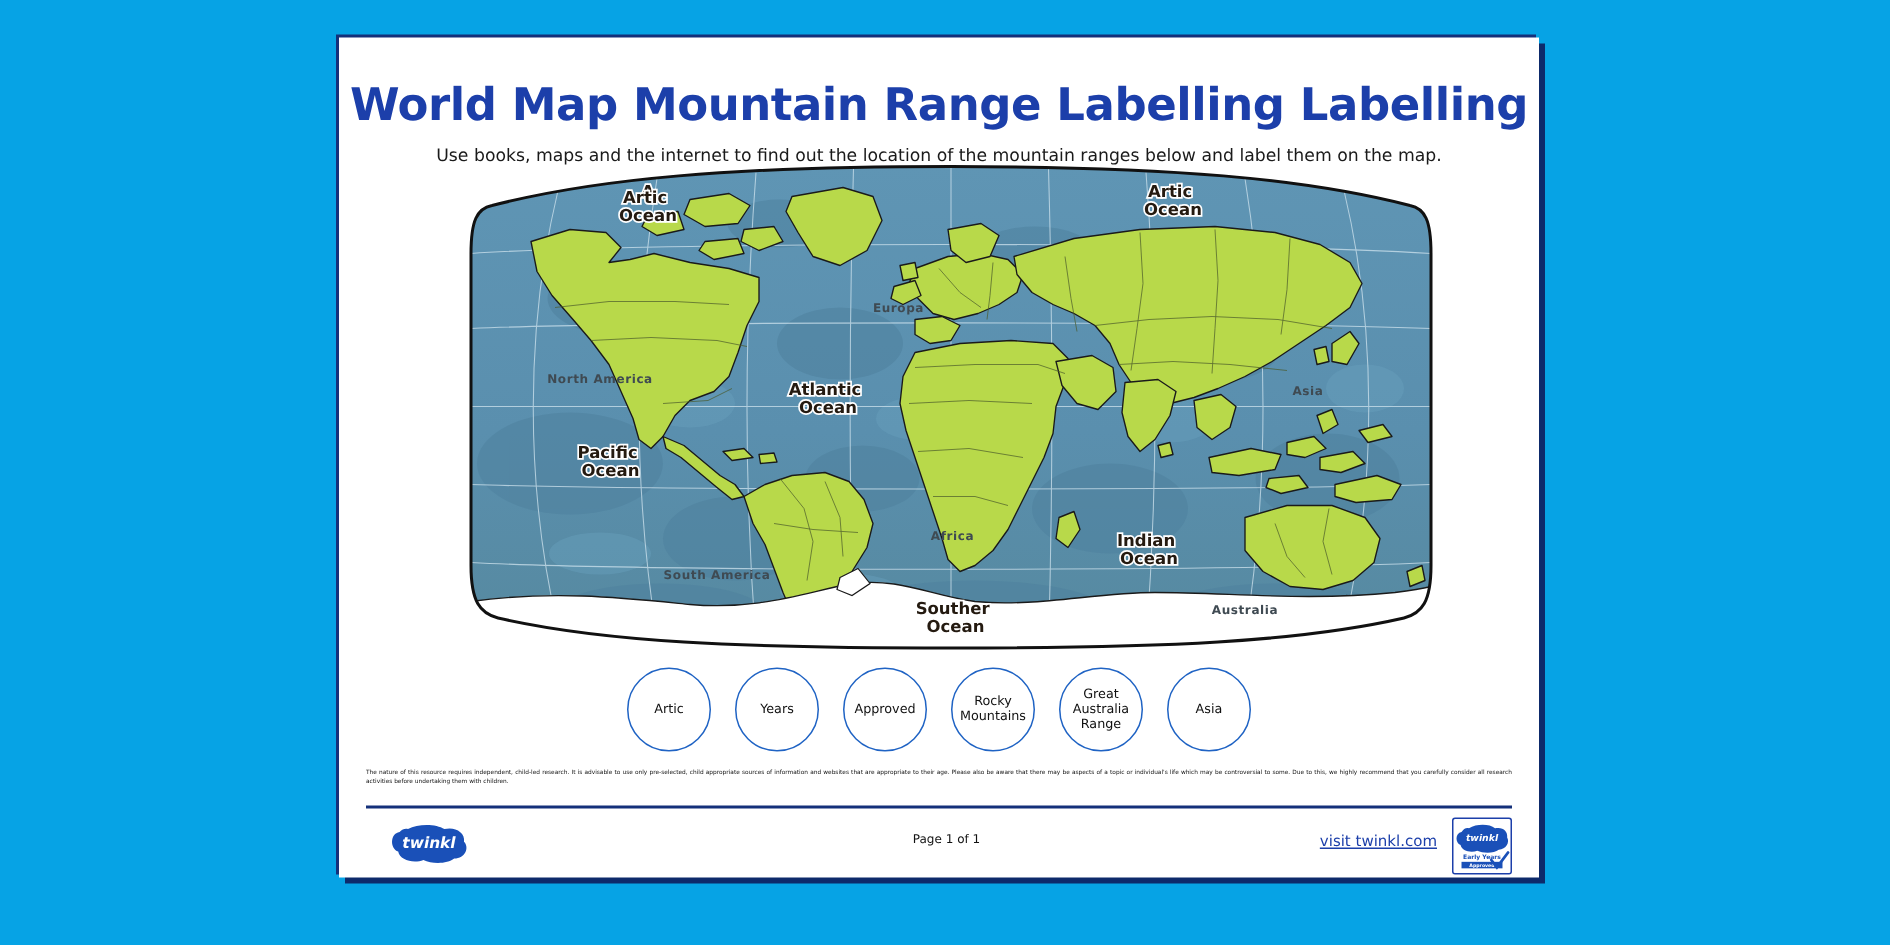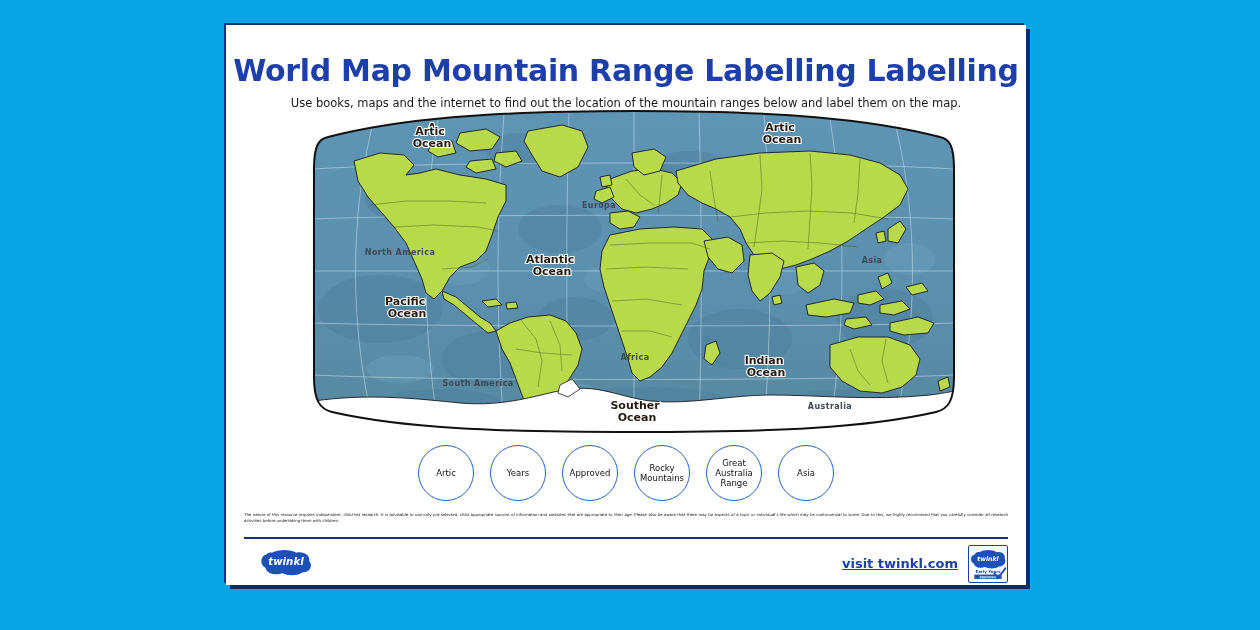--- a/index.html
+++ b/index.html
@@ -121,21 +121,21 @@
   #logo-left { position: absolute; left: 22px; top: 6px; width: 56px; height: 28px; }
   #page-no {
     position: absolute; left: 0; right: 0; top: 12px;
     text-align: center;
     font-family: "DejaVu Sans", sans-serif;
     font-size: 8px; color: #111111;
   }
   #visit-link {
     position: absolute; right: 68px; top: 13px;
     font-family: "DejaVu Sans", sans-serif;
-    font-size: 13px; font-weight: bold; color: #1c3faa;
+    font-size: 10px; font-weight: normal; color: #1c3faa;
   }
   #badge {
     position: absolute; right: 18px; top: 2px;
     width: 40px; height: 38px;
     border: 1.4px solid #1c3faa;
     background: #ffffff;
     border-radius: 2px;
   }
   #badge svg { display: block; width: 100%; height: 100%; }
 </style>
@@ -404,20 +404,21 @@
 
       <div id="logo-left">
         <svg viewBox="0 0 120 60" xmlns="http://www.w3.org/2000/svg">
           <path d="M30,8 C44,0 70,0 82,8 C96,4 112,12 110,26
                    C118,34 112,50 96,50 C86,58 64,58 52,52
                    C38,58 18,52 16,40 C4,36 4,14 18,12 C22,8 26,7 30,8 Z" fill="#1a50b8"></path>
           <text x="60" y="35" text-anchor="middle" fill="#ffffff" font-family="DejaVu Sans, sans-serif" font-size="22" font-style="italic" font-weight="bold">twinkl</text>
         </svg>
       </div>
 
+      <div id="page-no">Page 1 of 1</div>
 
       <a id="visit-link" href="#">visit twinkl.com</a>
 
       <div id="badge">
         <svg viewBox="0 0 60 58" xmlns="http://www.w3.org/2000/svg">
           <path d="M16,10 C24,5 38,5 44,10 C52,8 58,13 57,20
                    C60,25 56,33 48,33 C43,37 31,37 25,34
                    C18,37 8,34 7,28 C1,26 1,15 8,14 C10,11 13,9 16,10 Z" fill="#1a50b8"></path>
           <text x="30" y="24" text-anchor="middle" fill="#ffffff" font-family="DejaVu Sans, sans-serif" font-size="10" font-style="italic" font-weight="bold">twinkl</text>
           <text x="30" y="43" text-anchor="middle" fill="#1a50b8" font-family="DejaVu Sans, sans-serif" font-size="6.5" font-weight="bold">Early Years</text>

